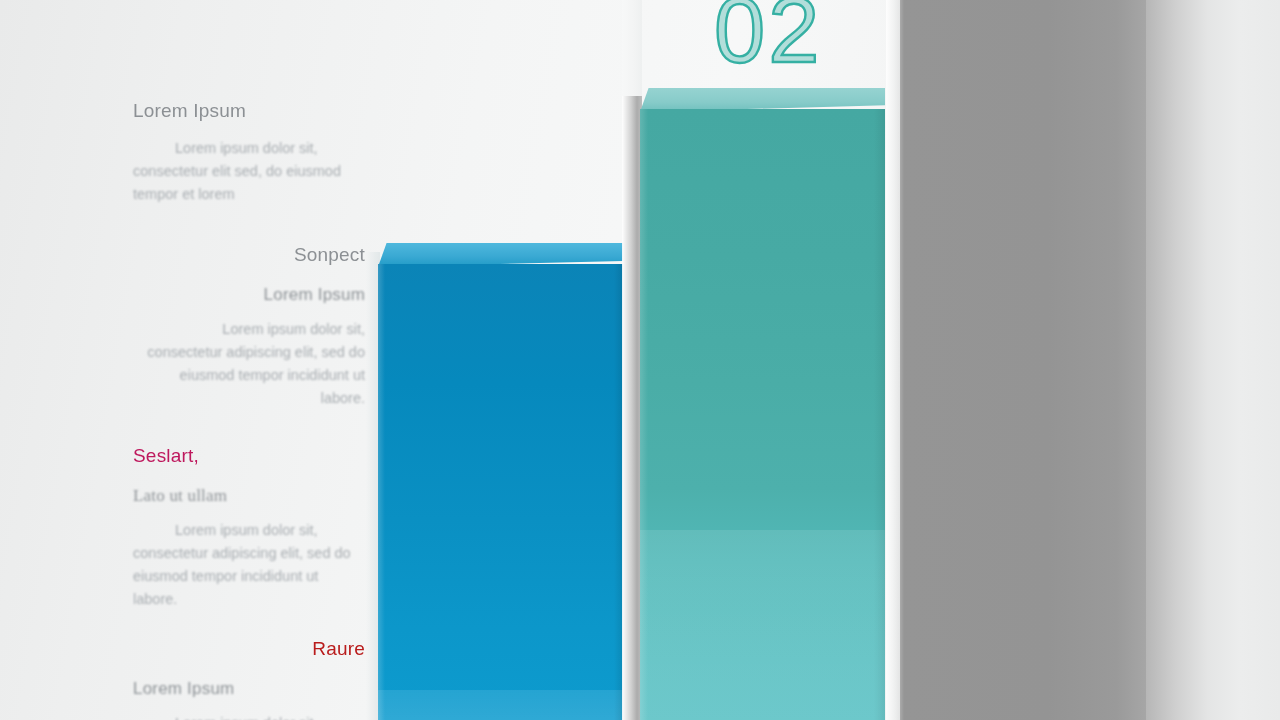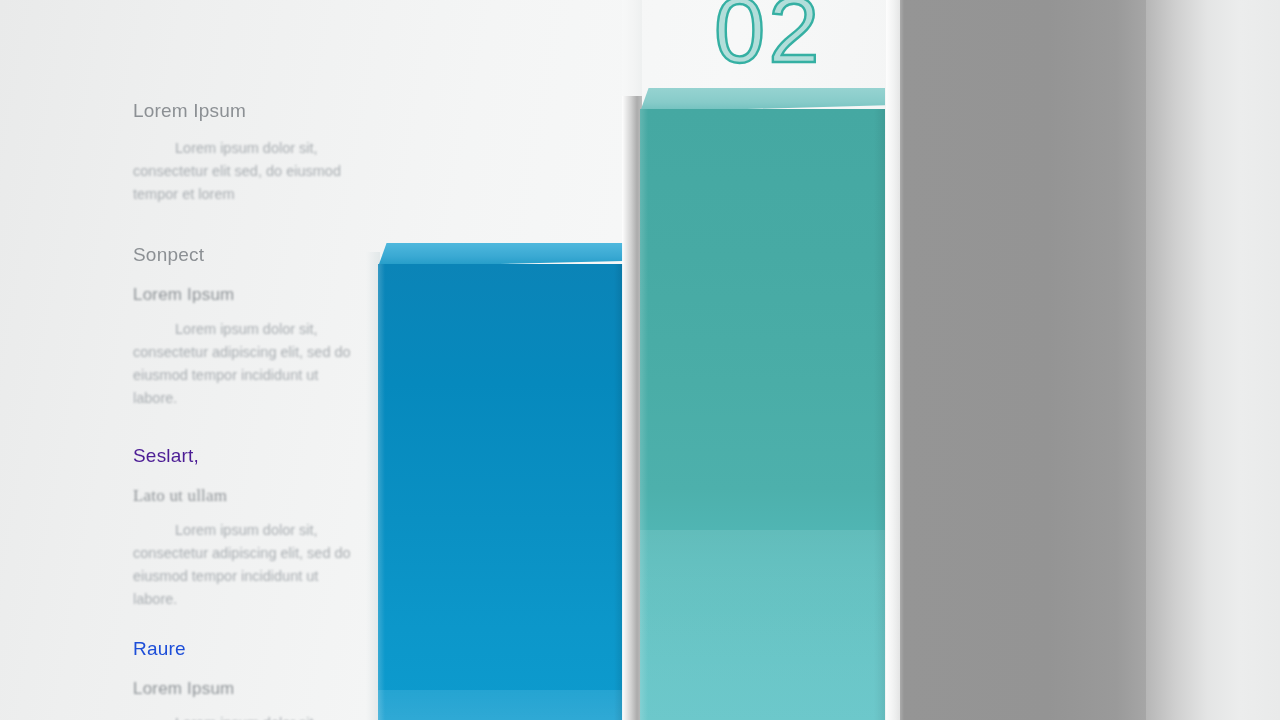--- a/index.html
+++ b/index.html
@@ -55,22 +55,22 @@
   .blk { position: absolute; left: 0; width: 232px; }
 
   .t-head {
     font-size: 19px;
     line-height: 24px;
     letter-spacing: 0.2px;
     color: #8c9094;
     white-space: nowrap;
     filter: blur(0.75px);
   }
-  .t-head.accent { color: #4c1d95; }
-  .t-head.accent2 { color: #1d4ed8; }
+  .t-head.accent { color: #be185d; }
+  .t-head.accent2 { color: #b91c1c; text-align: right; }
 
   .t-sub {
     font-size: 17px;
     line-height: 22px;
     letter-spacing: 0.2px;
     color: #8e9397;
     white-space: nowrap;
     filter: blur(0.8px);
   }
 
@@ -202,21 +202,21 @@
   <div class="backdrop-right"></div>
   <div class="panel-edge-shadow"></div>
 
   <div class="text-column">
 
     <div class="blk" style="top:99px;">
       <div class="t-head">Lorem Ipsum</div>
       <div class="t-body" style="margin-top:14px;">Lorem ipsum dolor sit, consectetur elit sed, do eiusmod tempor et lorem</div>
     </div>
 
-    <div class="blk" style="top:243px;">
+    <div class="blk" style="top:243px;text-align:right;">
       <div class="t-head">Sonpect</div>
       <div class="t-sub" style="margin-top:17px;">Lorem Ipsum</div>
       <div class="t-body" style="margin-top:12px;">Lorem ipsum dolor sit, consectetur adipiscing elit, sed do eiusmod tempor incididunt ut labore.</div>
     </div>
 
     <div class="blk" style="top:444px;">
       <div class="t-head accent">Seslart,</div>
       <div class="t-sub" style="margin-top:17px;font-family:Liberation Serif, serif;">Lato ut ullam</div>
       <div class="t-body" style="margin-top:12px;">Lorem ipsum dolor sit, consectetur adipiscing elit, sed do eiusmod tempor incididunt ut labore.</div>
     </div>

